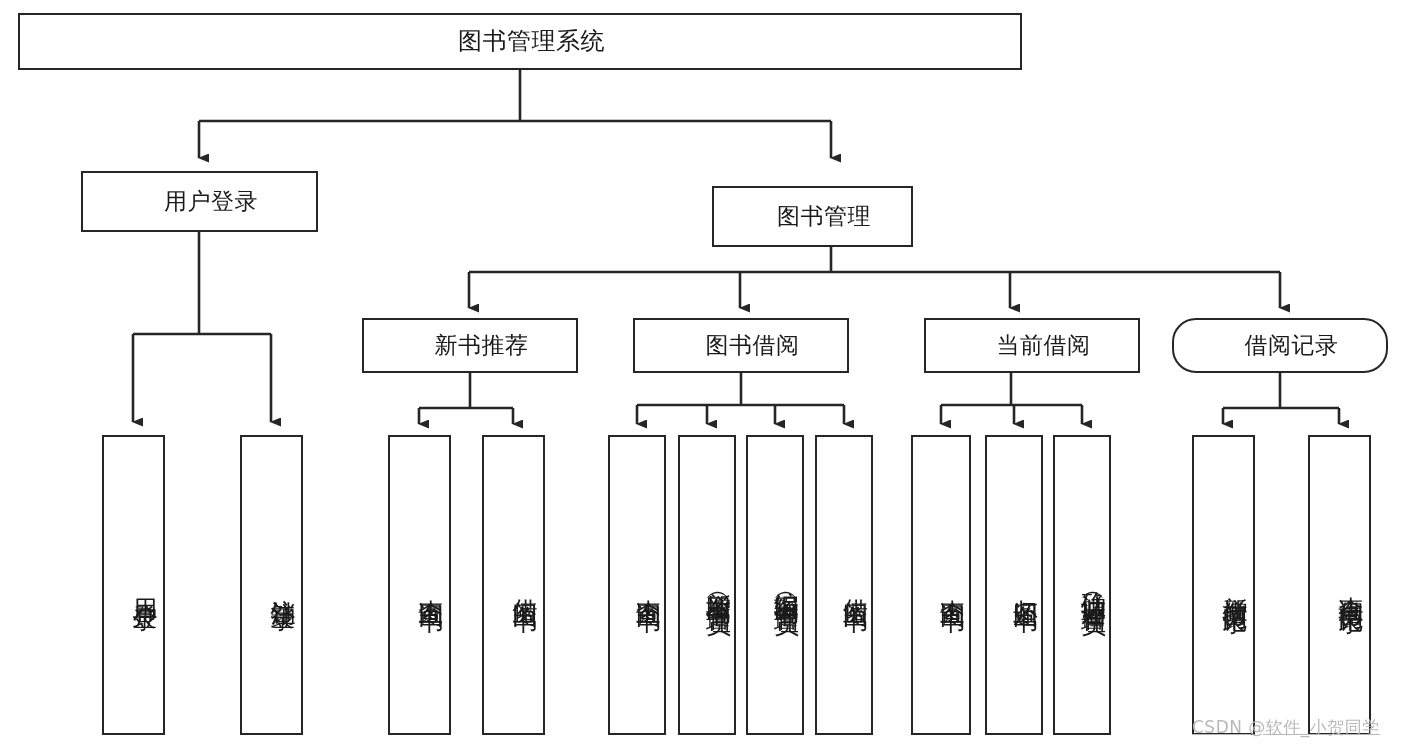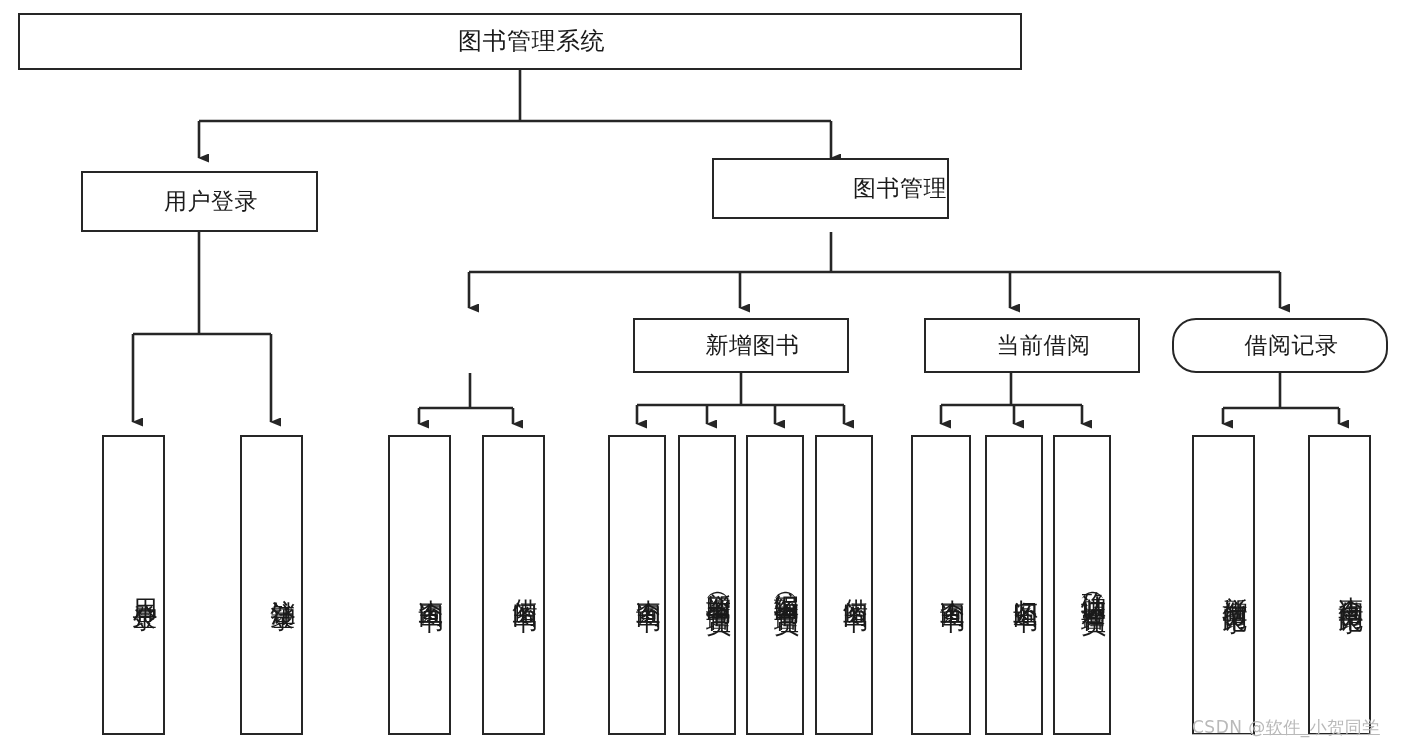--- a/index.html
+++ b/index.html
@@ -132,27 +132,30 @@
   </svg>
 
   <div class="node horiz root" style="left:18px; top:13px; width:1004px; height:57px;">
     <span class="label">图书管理系统</span>
   </div>
 
   <div class="node horiz" style="left:81px; top:171px; width:237px; height:61px;">
     <span class="label">用户登录</span>
   </div>
 
-  <div class="node horiz" style="left:712px; top:158px; width:237px; height:61px;justify-content:flex-end;">
+  <div class="node horiz" style="left:712px; top:186px; width:201px; height:61px;">
     <span class="label">图书管理</span>
   </div>
 
+  <div class="node horiz" style="left:362px; top:318px; width:216px; height:55px;">
+    <span class="label">新书推荐</span>
+  </div>
 
   <div class="node horiz" style="left:633px; top:318px; width:216px; height:55px;">
-    <span class="label">新增图书</span>
+    <span class="label">图书借阅</span>
   </div>
 
   <div class="node horiz" style="left:903px; top:318px; width:216px; height:55px;margin-left:21px;">
     <span class="label">当前借阅</span>
   </div>
 
   <div class="node horiz" style="left:1172px; top:318px; width:216px; height:55px;border-radius:24px;">
     <span class="label">借阅记录</span>
   </div>
 

